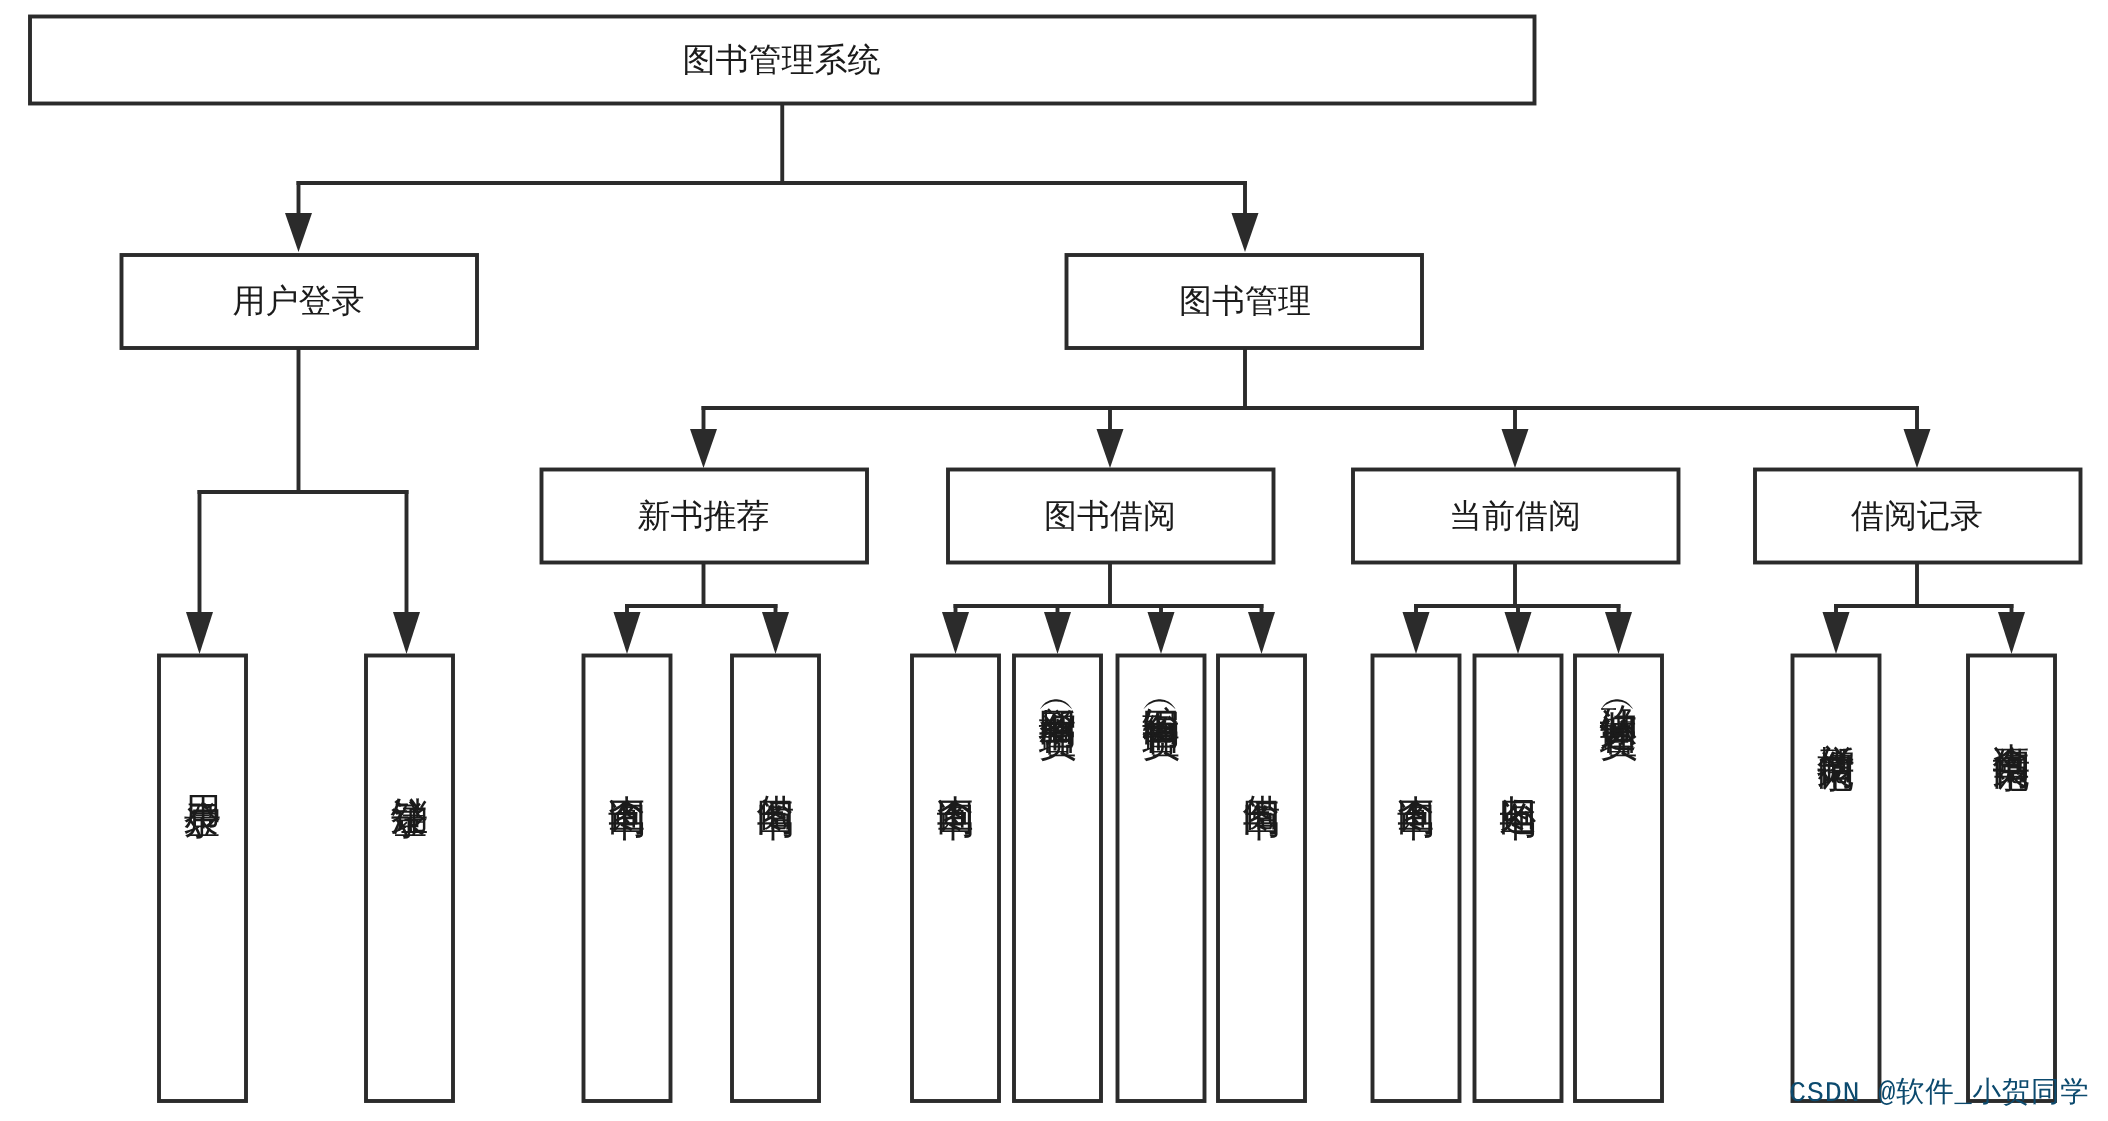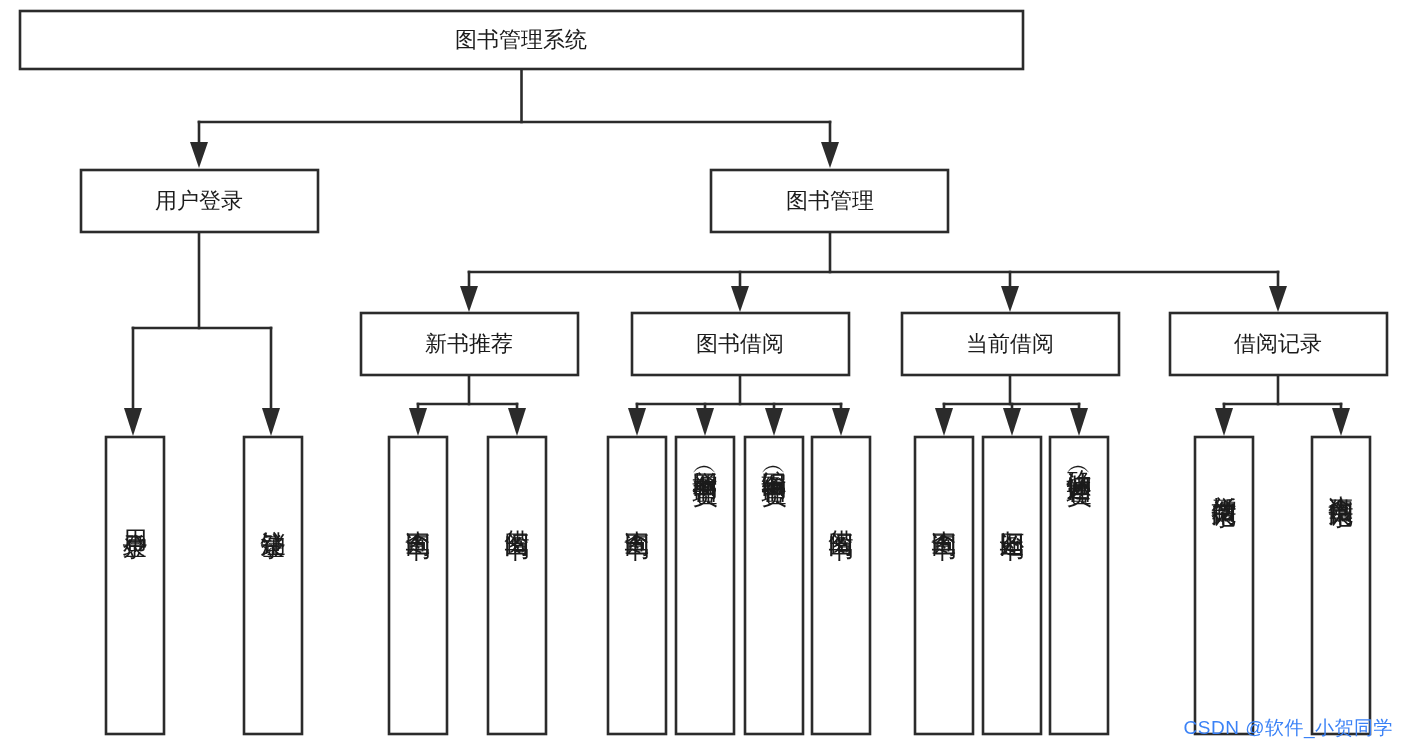--- a/index.html
+++ b/index.html
@@ -52,23 +52,23 @@
     stroke-linecap: square;
   }
   .arrow-head {
     fill: #2b2b2b;
     stroke: none;
   }
   .watermark {
     position: absolute;
     right: 12px;
     bottom: 6px;
-    font-family: Liberation Sans, sans-serif;
+    font-family: Liberation Mono, monospace;
     font-size: 19px;
-    color: #3b82f6;
+    color: #0c4a6e;
     letter-spacing: 0.5px;
     white-space: nowrap;
     pointer-events: none;
   }
 </style>
 </head>
 <body>
 
 <svg id="diagram" viewBox="0 0 1405 747" xmlns="http://www.w3.org/2000/svg">
 

